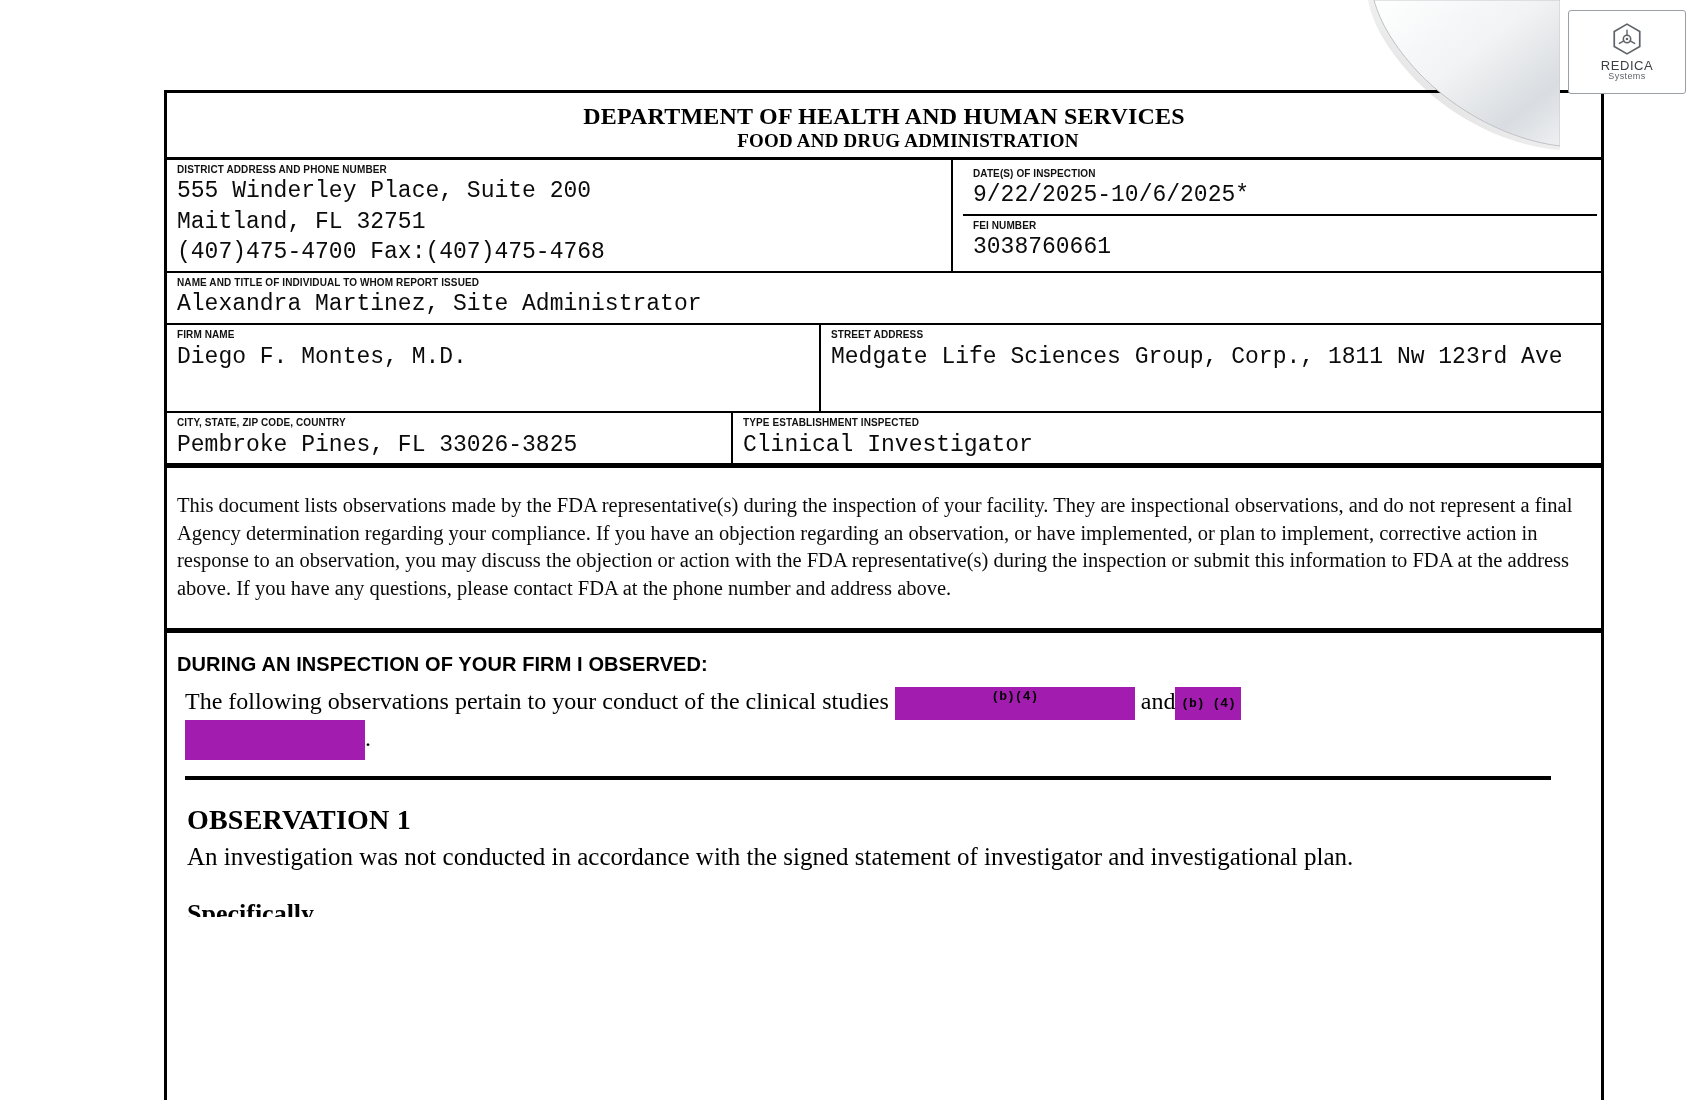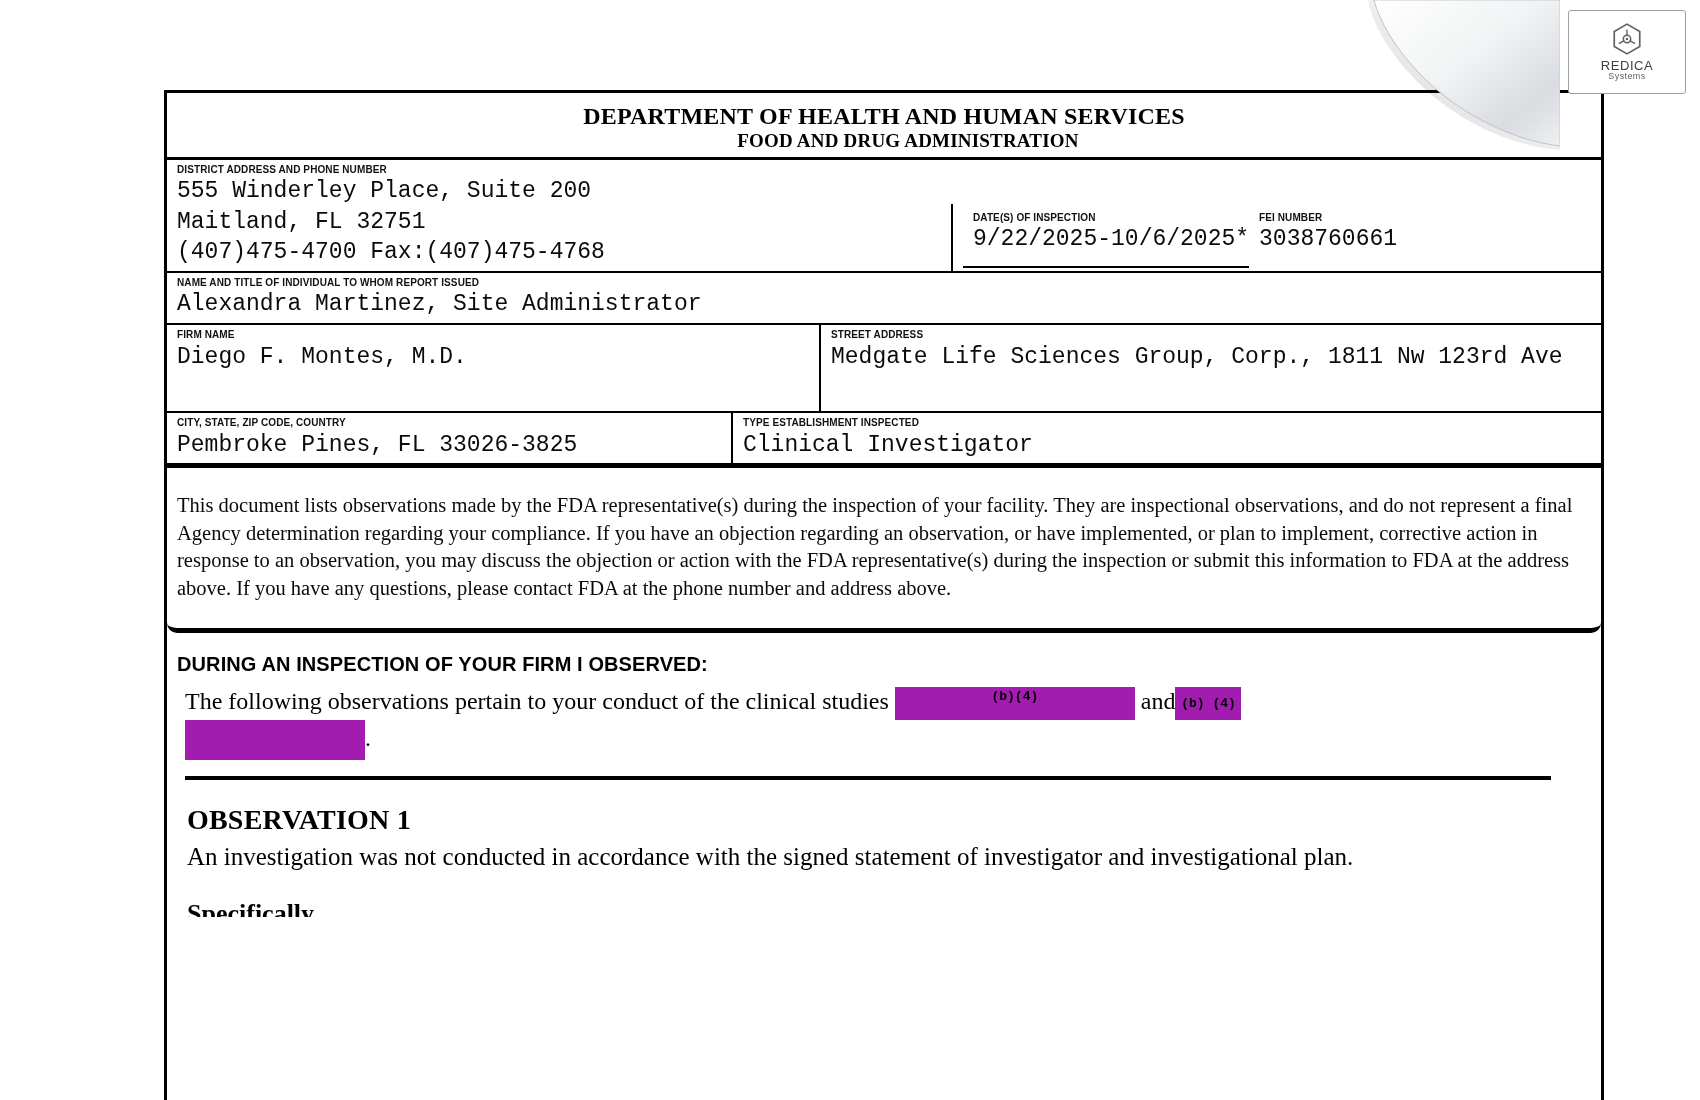--- a/index.html
+++ b/index.html
@@ -113,35 +113,34 @@
   .val {
     font-family: "Liberation Mono", monospace;
     font-size: 23px;
     line-height: 1.33;
     color: #0b0b0b;
     white-space: pre;
   }
   .val.wrap { white-space: normal; }
 
   .r1-left  { width: 784px; }
-  .r1-right { width: 646px; display: flex; flex-direction: row; margin-top: 44px; }
+  .r1-right { width: 646px; display: flex; flex-direction: column; }
   .r1-right .sub-top { border-bottom: 2.5px solid #000; padding: 4px 0 3px 10px; }
   .r1-right .sub-bot { flex: 1; padding: 4px 0 3px 10px; }
 
   .r2-full { width: 1434px; }
   .r3-left { width: 652px; height: 86px; }
   .r3-right{ width: 782px; height: 86px; }
   .r4-left { width: 564px; }
   .r4-right{ width: 782px; }
 
   
   .para-block {
     border-bottom: 5px solid #000;
     padding: 24px 26px 26px 10px;
-    border-radius: 10px;
   }
   .para-block p {
     margin: 0;
     font-size: 20.5px;
     line-height: 1.34;
     text-align: left;
     color: #0a0a0a;
   }
 
   

